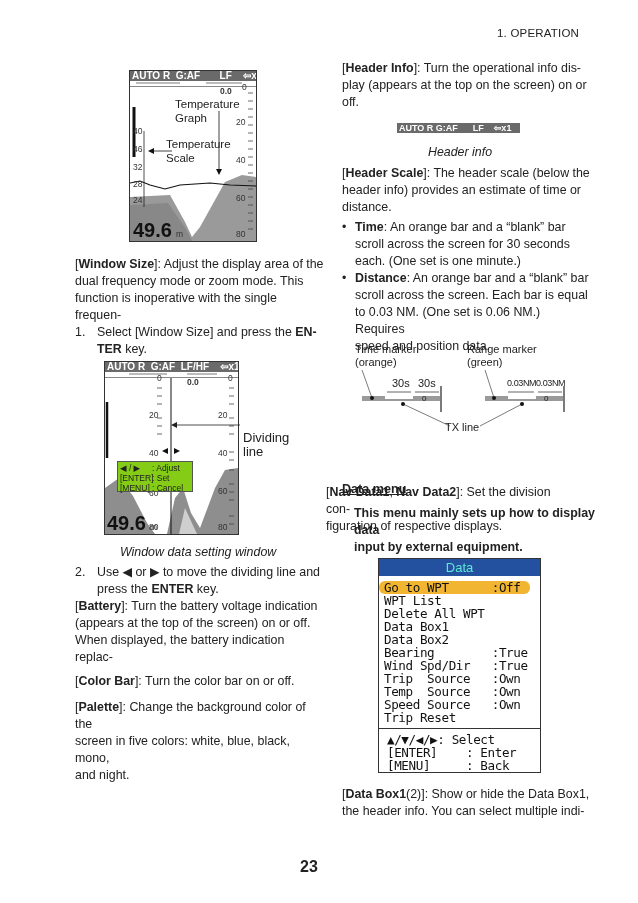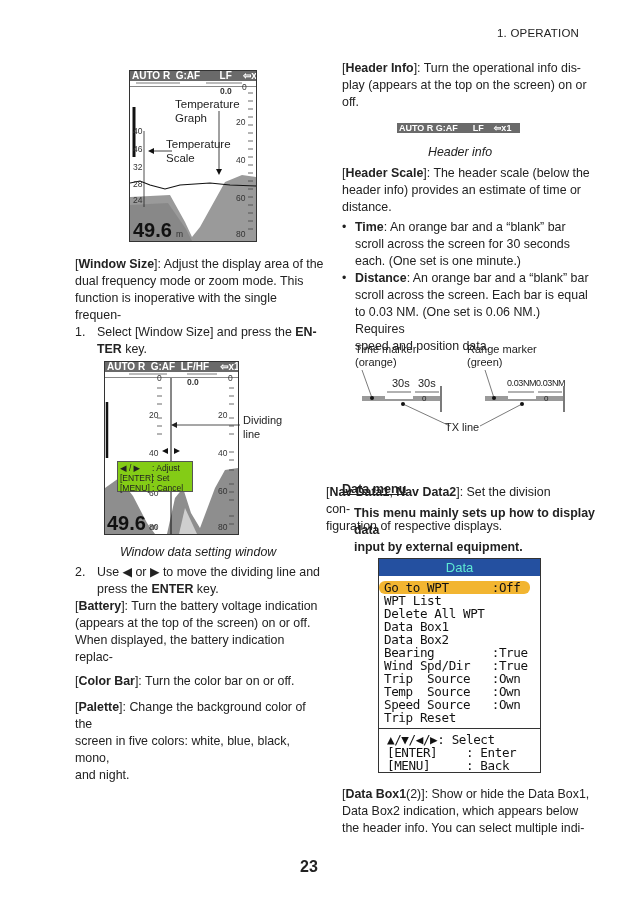--- a/index.html
+++ b/index.html
@@ -160,21 +160,21 @@
     <div style="white-space:nowrap;"><span style="display:inline-block;width:32px;">[ENTER]</span><span>: Set</span></div>
     <div style="white-space:nowrap;"><span style="display:inline-block;width:32px;">[MENU]</span><span>: Cancel</span></div>
   </div>
   <span class="abs big" style="left:2px;top:150px;">49.6</span>
   <span class="abs lbl" style="left:45px;top:160px;">m</span>
 </div>
 <svg class="abs" style="left:170px;top:420px" width="72" height="10">
   <line x1="6" y1="5" x2="70" y2="5" stroke="#222" stroke-width="0.8"></line>
   <polygon points="1,5 7,2 7,8" fill="#222"></polygon>
 </svg>
-<div class="abs" style="left:243px;top:413px;font-size:11px;line-height:14px;">
+<div class="abs" style="left:243px;top:431px;font-size:13px;line-height:14px;">
   <div>Dividing</div>
   <div>line</div>
 </div>
 <div class="abs caption" style="left:120px;top:545px;">Window data setting window</div>
 
 <div class="abs txt" style="left:75px;top:564px;width:250px;">
   <span class="abs" style="left:0;">2.</span>
   <div style="padding-left:22px;">
     <div>Use ◀ or ▶ to move the dividing line and</div>
     <div><span>press the </span><b>ENTER</b><span> key.</span></div>
@@ -299,17 +299,16 @@
   <div class="menu-row" style="padding-left:5px;"><span>Trip Reset</span></div>
   <div class="menu-sep"></div>
   <div style="height:4px;"></div>
   <div class="menu-foot" style="padding-left:8px;">▲/▼/◀/▶: Select</div>
   <div class="menu-foot" style="padding-left:8px;">[ENTER]    : Enter</div>
   <div class="menu-foot" style="padding-left:8px;">[MENU]     : Back</div>
 </div>
 
 <div class="abs txt" style="left:342px;top:786px;width:250px;">
   <div>[<b>Data Box1</b><span>(2)</span><span>]: Show or hide the Data Box1,</span></div>
-  <div>Data Box2 indication, which appears below</div>
   <div>the header info. You can select multiple indi-</div>
 </div>
 
 <div class="abs page-num">23</div>
 
 </body></html>

